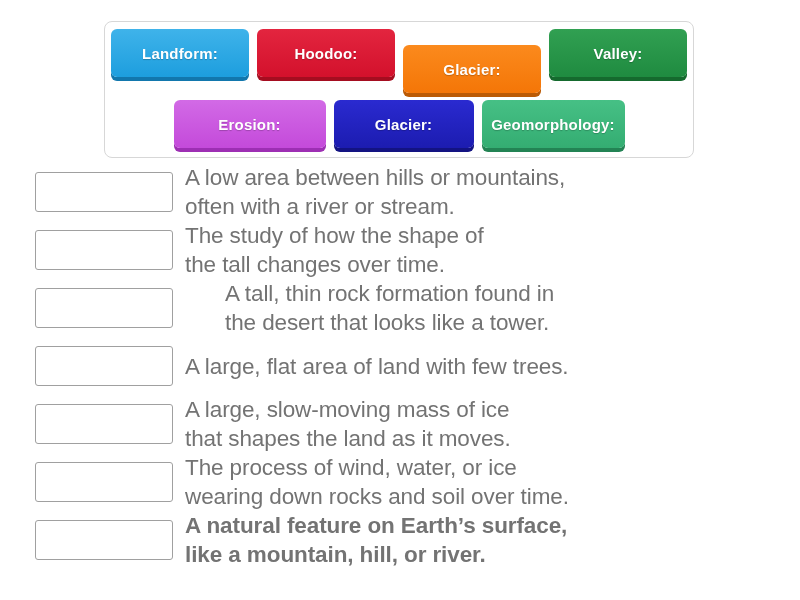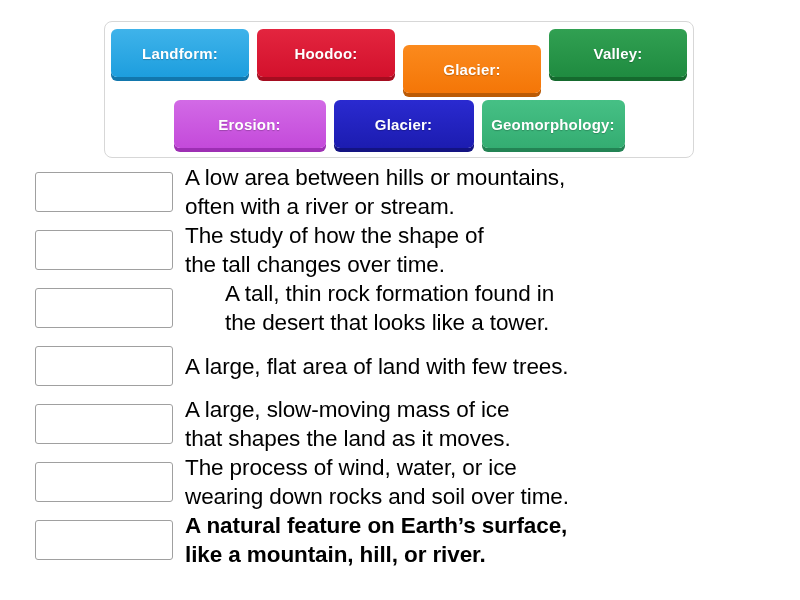--- a/index.html
+++ b/index.html
@@ -93,21 +93,21 @@
     margin-right: 12px;
     border: 1px solid #a0a0a0;
     border-radius: 3px;
     background: #ffffff;
     box-sizing: border-box;
     cursor: pointer;
   }
   .q-text {
     font-size: 22.5px;
     line-height: 29px;
-    color: #000000;
+    color: #737373;
     font-family: "Liberation Sans", sans-serif;
     white-space: pre-line;
     letter-spacing: -0.1px;
   }
   .q-row-1 { height: 58px; }
   .q-row-2 { height: 58px; }
   .q-row-3 { height: 58px; gap: 40px; }
   .q-row-4 { height: 58px; }
   .q-row-5 { height: 58px; }
   .q-row-6 { height: 58px; }

